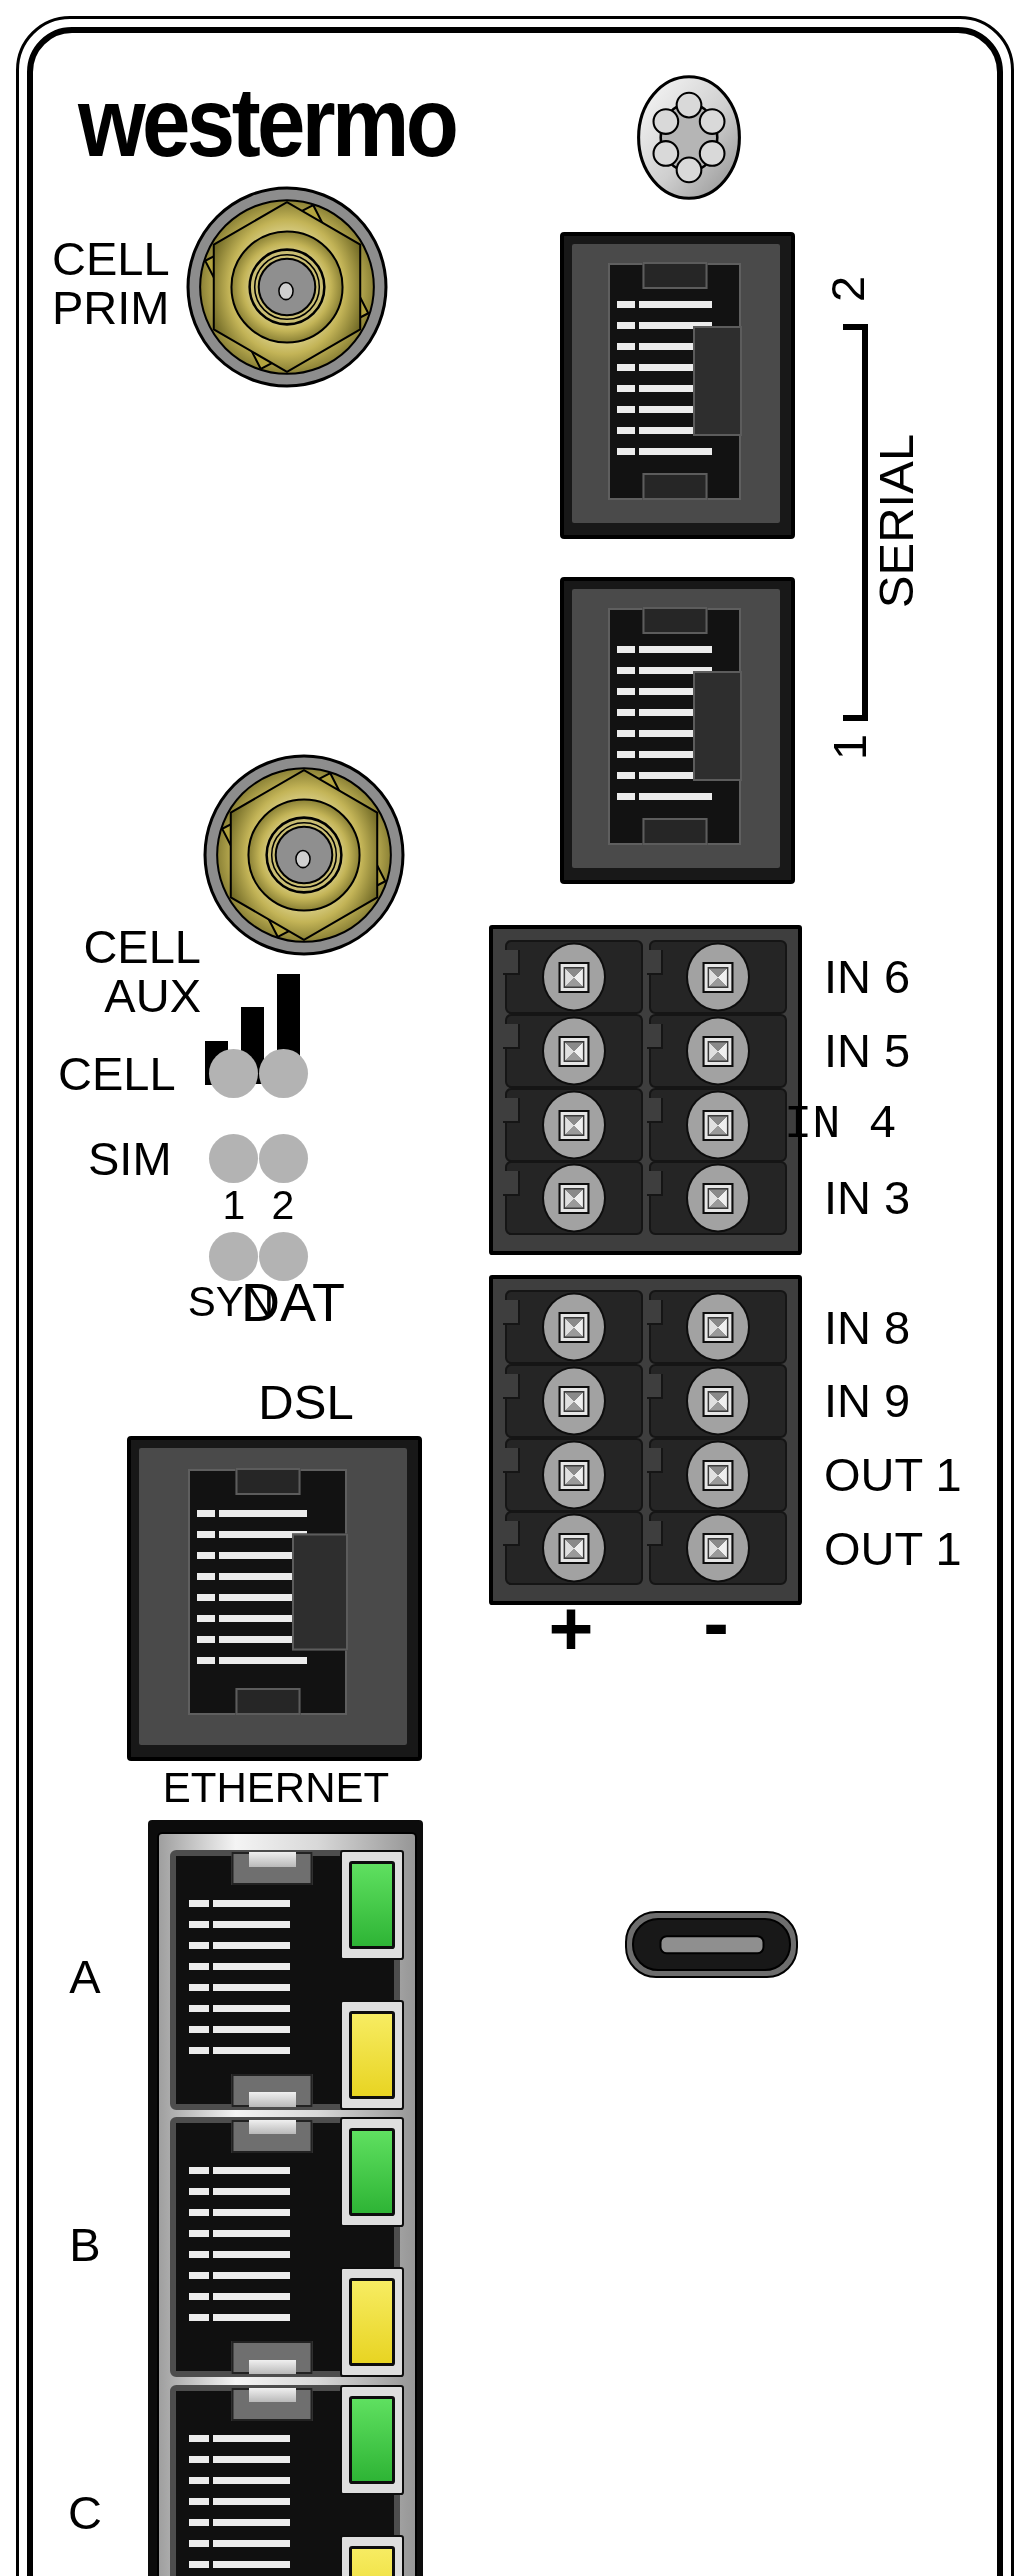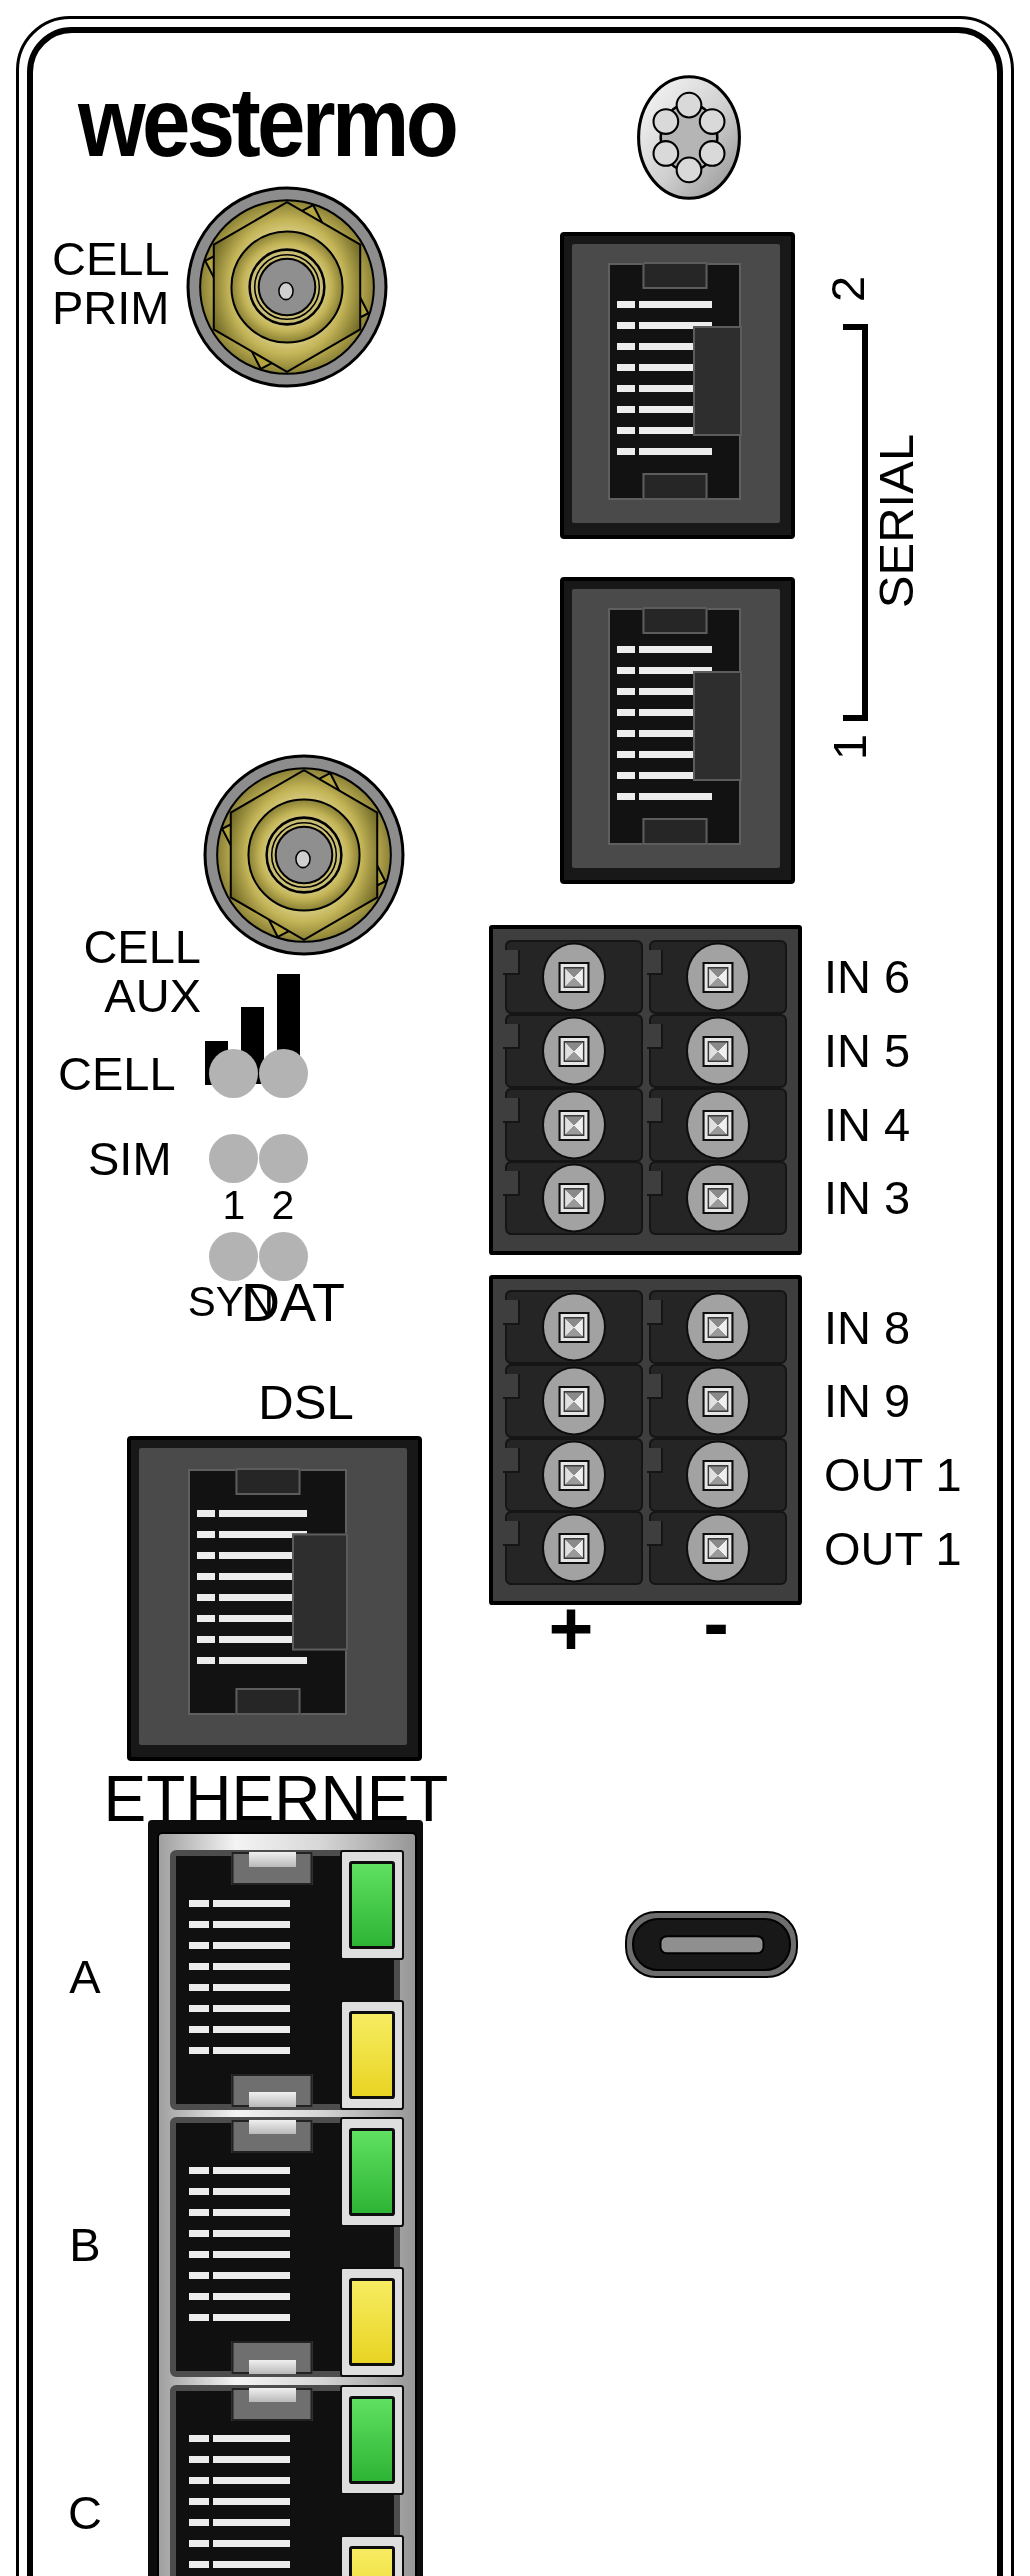--- a/index.html
+++ b/index.html
@@ -244,21 +244,21 @@
         </div>
       </div>
     <div class="tcell" style="left:156px;top:232px;">
         <div class="toval">
           <div class="tscrew"></div>
         </div>
       </div>
   </div>
   <div class="lbl ctry" style="left:824px;top:977px;">IN 6</div>
   <div class="lbl ctry" style="left:824px;top:1051px;">IN 5</div>
-  <div class="lbl ctry" style="left:824px;top:1125px;">IN 4</div>
+  <div class="lbl ctry" style="left:784px;top:1125px;font-family:Liberation Mono, monospace;">IN 4</div>
   <div class="lbl ctry" style="left:824px;top:1198px;">IN 3</div>
 
   <div class="tblock" style="left:489px;top:1275px;">
     <div class="tcell" style="left:12.4px;top:11.3px;">
         <div class="toval">
           <div class="tscrew"></div>
         </div>
       </div>
     <div class="tcell" style="left:156px;top:11.3px;">
         <div class="toval">
@@ -309,21 +309,21 @@
       <div class="rjv-cav" style="left:49px;top:20.6px;width:155px;height:242px;">
         <div class="pins pins-a" style="top:39px;bottom:39px;"></div>
         <div class="pins pins-b" style="top:39px;bottom:39px;width:88px;"></div>
         <div class="rjv-latch" style="width:52px;height:113px;"></div>
         <div class="rjv-tab rjv-tab-top"></div>
         <div class="rjv-tab rjv-tab-bot"></div>
       </div>
     </div>
   </div>
 
-  <div class="lbl ctrx" style="left:276px;top:1766px;font-size:64px;">ETHERNET</div>
+  <div class="lbl ctrx" style="left:276px;top:1766px;font-size:42px;">ETHERNET</div>
   <div class="eth-bg"></div>
   <div class="eth-frame">
 
     <div class="eth-port" style="top:15.5px;">
       <div class="eth-cavity">
         <div class="pins pins-a"></div>
         <div class="pins pins-b"></div>
         <div class="eth-tab eth-tab-top">
             <i></i>
           </div>

